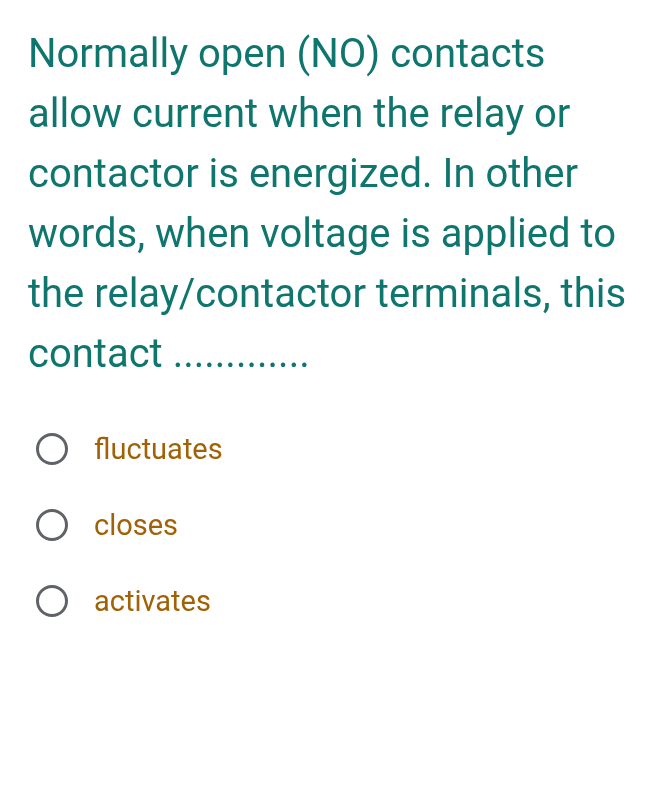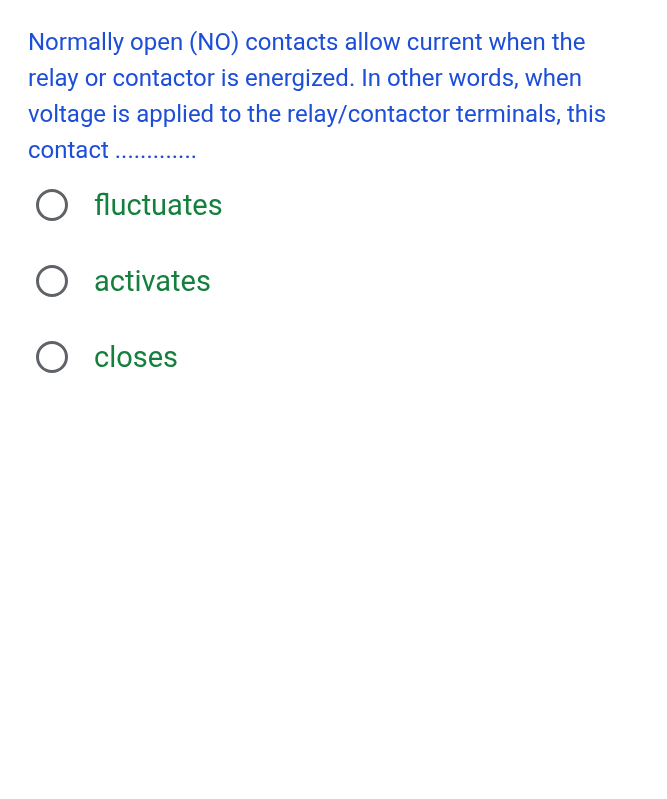--- a/index.html
+++ b/index.html
@@ -9,24 +9,24 @@
     }
     body {
       font-family: -apple-system, BlinkMacSystemFont, 'Segoe UI', Roboto, Arial, sans-serif;
       background: #ffffff;
       width: 667px;
       height: 799px;
       padding: 24px 28px;
       color: #1f1f1f;
     }
     .question-text {
-      font-size: 24px;
+      font-size: 40px;
       line-height: 1.5;
-      color: #1d4ed8;
-      margin-bottom: 20px;
+      color: #0f766e;
+      margin-bottom: 48px;
       font-weight: 400;
     }
     .options-list {
       display: flex;
       flex-direction: column;
       gap: 42px;
       padding-left: 8px;
     }
     .option-item {
       display: flex;
@@ -37,35 +37,35 @@
     .radio-circle {
       width: 32px;
       height: 32px;
       border: 3px solid #5f6368;
       border-radius: 50%;
       flex-shrink: 0;
       background: #ffffff;
     }
     .option-label {
       font-size: 29px;
-      color: #15803d;
+      color: #a16207;
       font-weight: 400;
     }
   </style>
 </head>
 <body>
 
 <div class="question-text">Normally open (NO) contacts allow current when the relay or contactor is energized. In other words, when voltage is applied to the relay/contactor terminals, this contact .............</div>
 
 <div class="options-list">
   <div class="option-item">
     <span class="radio-circle"></span>
     <span class="option-label">fluctuates</span>
   </div>
   <div class="option-item">
     <span class="radio-circle"></span>
-    <span class="option-label">activates</span>
+    <span class="option-label">closes</span>
   </div>
   <div class="option-item">
     <span class="radio-circle"></span>
-    <span class="option-label">closes</span>
+    <span class="option-label">activates</span>
   </div>
 </div>
 
 </body></html>

